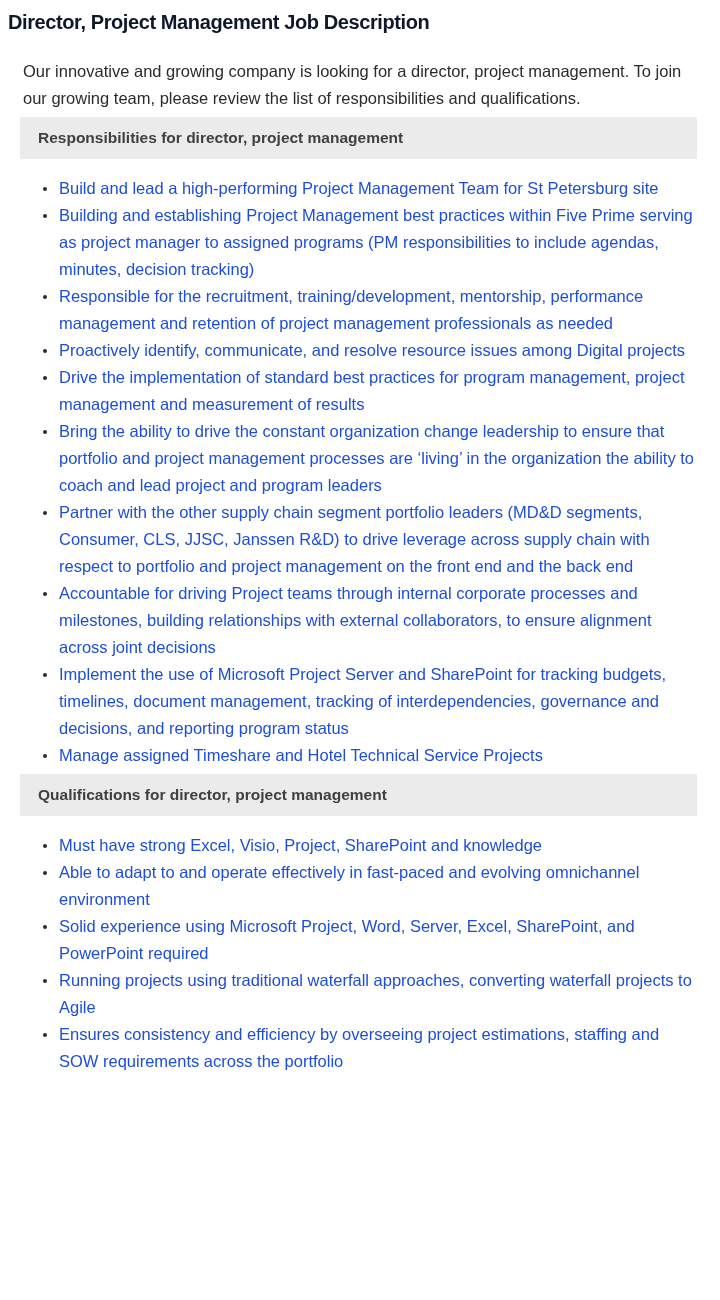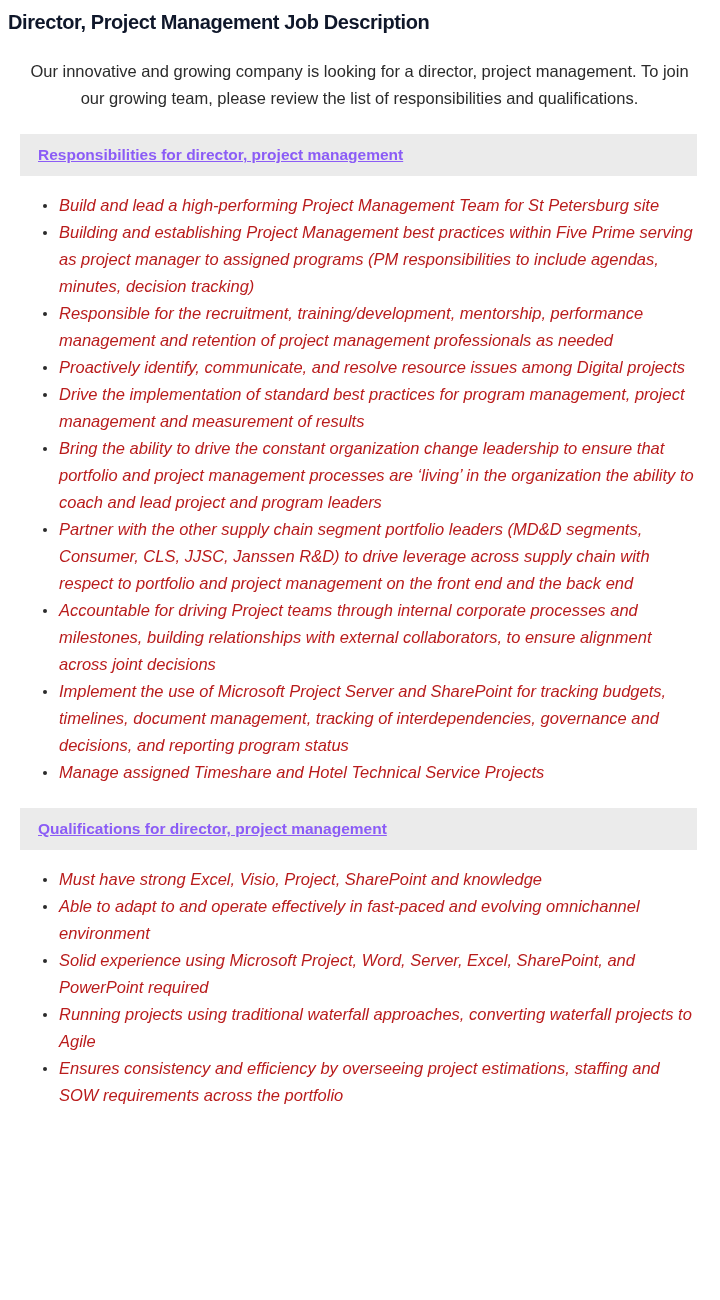--- a/index.html
+++ b/index.html
@@ -34,52 +34,49 @@
     white-space: nowrap;
   }
 
   
   .intro {
     font-size: 16.5px;
     line-height: 27px;
     color: #2b2b2b;
     margin: 0;
     padding: 18px 24px 0 23px;
-    text-align: center;
   }
 
   
   .section {
     margin: 0;
   }
   .section-header {
     background: #ebebeb;
-    margin: 22px 23px 0 20px;
+    margin: 5px 23px 0 20px;
     padding: 11px 0 11px 18px;
     font-size: 15.5px;
     line-height: 20px;
     font-weight: bold;
-    color: #8b5cf6;
-    text-decoration: underline;
+    color: #404040;
   }
 
   
   .bullet-list {
     list-style: none;
     margin: 0;
     padding: 16px 24px 0 43px;
   }
   .bullet-list li {
     position: relative;
     font-size: 16.5px;
     line-height: 27px;
-    color: #b91c1c;
+    color: #1d4ed8;
     padding-left: 16px;
     margin: 0 0 0 0;
-    font-style: italic;
   }
   .bullet-list li::before {
     content: "";
     position: absolute;
     left: 0;
     top: 12px;
     width: 4px;
     height: 4px;
     border-radius: 50%;
     background: #2b2b2b;

